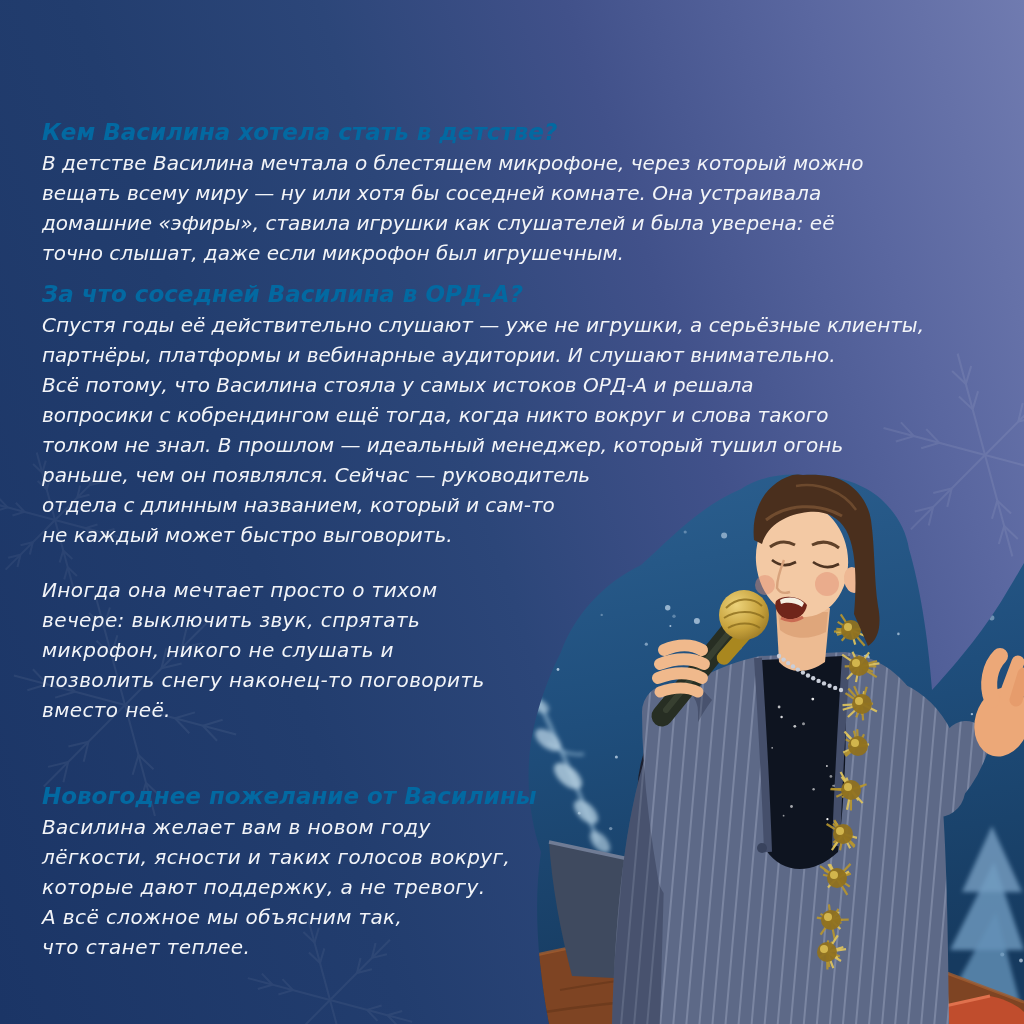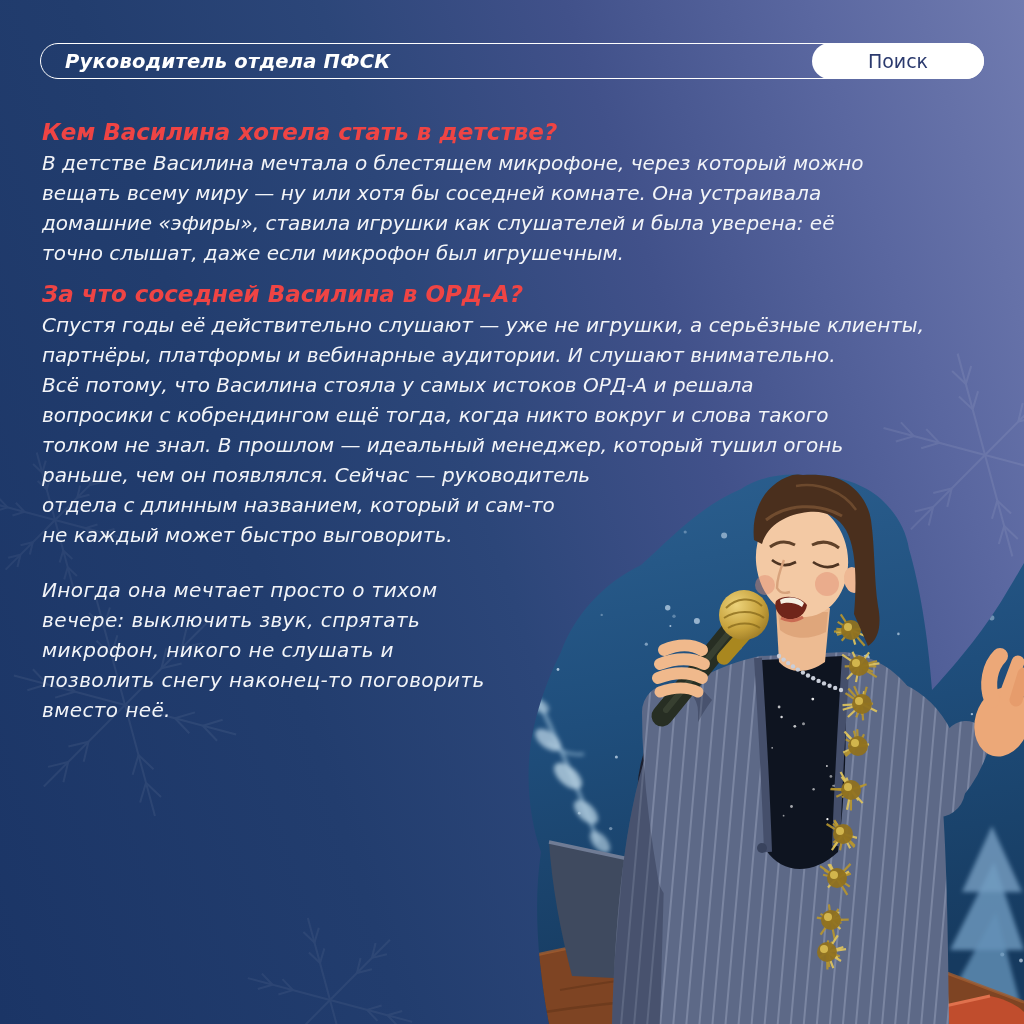--- a/index.html
+++ b/index.html
@@ -20,21 +20,21 @@
     letter-spacing:.2px;white-space:nowrap;
   }
   .search-btn{
     position:absolute;right:-1px;top:-1px;bottom:-1px;width:172px;
     background:#ffffff;border-radius:19px;display:flex;align-items:center;justify-content:center;
     color:#2b3a6e;font-size:19px;font-weight:400;cursor:pointer;
   }
   
   .section{position:absolute;left:42px;width:950px;color:#f2f4f8;}
   .section h2{
-    margin:0 0 1px 0;font-size:23px;line-height:30px;font-weight:700;font-style:italic;color:#ef4444;
+    margin:0 0 1px 0;font-size:23px;line-height:30px;font-weight:700;font-style:italic;color:#0369a1;
   }
   .section p{
     margin:0;font-size:20px;line-height:30px;font-style:italic;font-weight:400;
     white-space:pre-line;
   }
   .section.wide p{letter-spacing:.4px;}
   .s1{top:117px;} .s2{top:279px;} .s3{top:575px;width:560px;} .s4{top:781px;width:560px;}
   svg{display:block;}
   #art{position:absolute;inset:0;pointer-events:none;}
 </style>
@@ -623,24 +623,20 @@
           <path d="M 718 648 L 754 640" stroke="#a9871f" stroke-width="14" stroke-linecap="round" transform="rotate(-36 736 644)"></path>
           <circle cx="744" cy="615" r="25" fill="url(#ballGrad)"></circle>
           <path d="M 726 608 C 736 598 752 596 762 606" stroke="#8a6b1d" stroke-width="2" fill="none" opacity="0.8"></path>
           <path d="M 724 618 C 736 610 754 610 764 618" stroke="#8a6b1d" stroke-width="2" fill="none" opacity="0.8"></path>
           <path d="M 728 628 C 738 622 752 622 760 628" stroke="#8a6b1d" stroke-width="2" fill="none" opacity="0.8"></path>
         </g>
       </g>
     </g>
   </svg>
 
-  <div class="header-pill">
-    <div class="header-title">Руководитель отдела ПФСК</div>
-    <div class="search-btn">Поиск</div>
-  </div>
 
   <div class="section s1">
     <h2>Кем Василина хотела стать в детстве?</h2>
     <p>В детстве Василина мечтала о блестящем микрофоне, через который можно
 вещать всему миру — ну или хотя бы соседней комнате. Она устраивала
 домашние «эфиры», ставила игрушки как слушателей и была уверена: её
 точно слышат, даже если микрофон был игрушечным.</p>
   </div>
   <div class="section s2">
     <h2>За что соседней Василина в ОРД-А?</h2>
@@ -653,14 +649,22 @@
 отдела с длинным названием, который и сам-то
 не каждый может быстро выговорить.</p>
   </div>
   <div class="section s3 wide">
     <p>Иногда она мечтает просто о тихом
 вечере: выключить звук, спрятать
 микрофон, никого не слушать и
 позволить снегу наконец-то поговорить
 вместо неё.</p>
   </div>
+  <div class="section s4 wide">
+    <h2>Новогоднее пожелание от Василины</h2>
+    <p>Василина желает вам в новом году
+лёгкости, ясности и таких голосов вокруг,
+которые дают поддержку, а не тревогу.
+А всё сложное мы объясним так,
+что станет теплее.</p>
+  </div>
 
 </div>
 
 </body></html>

